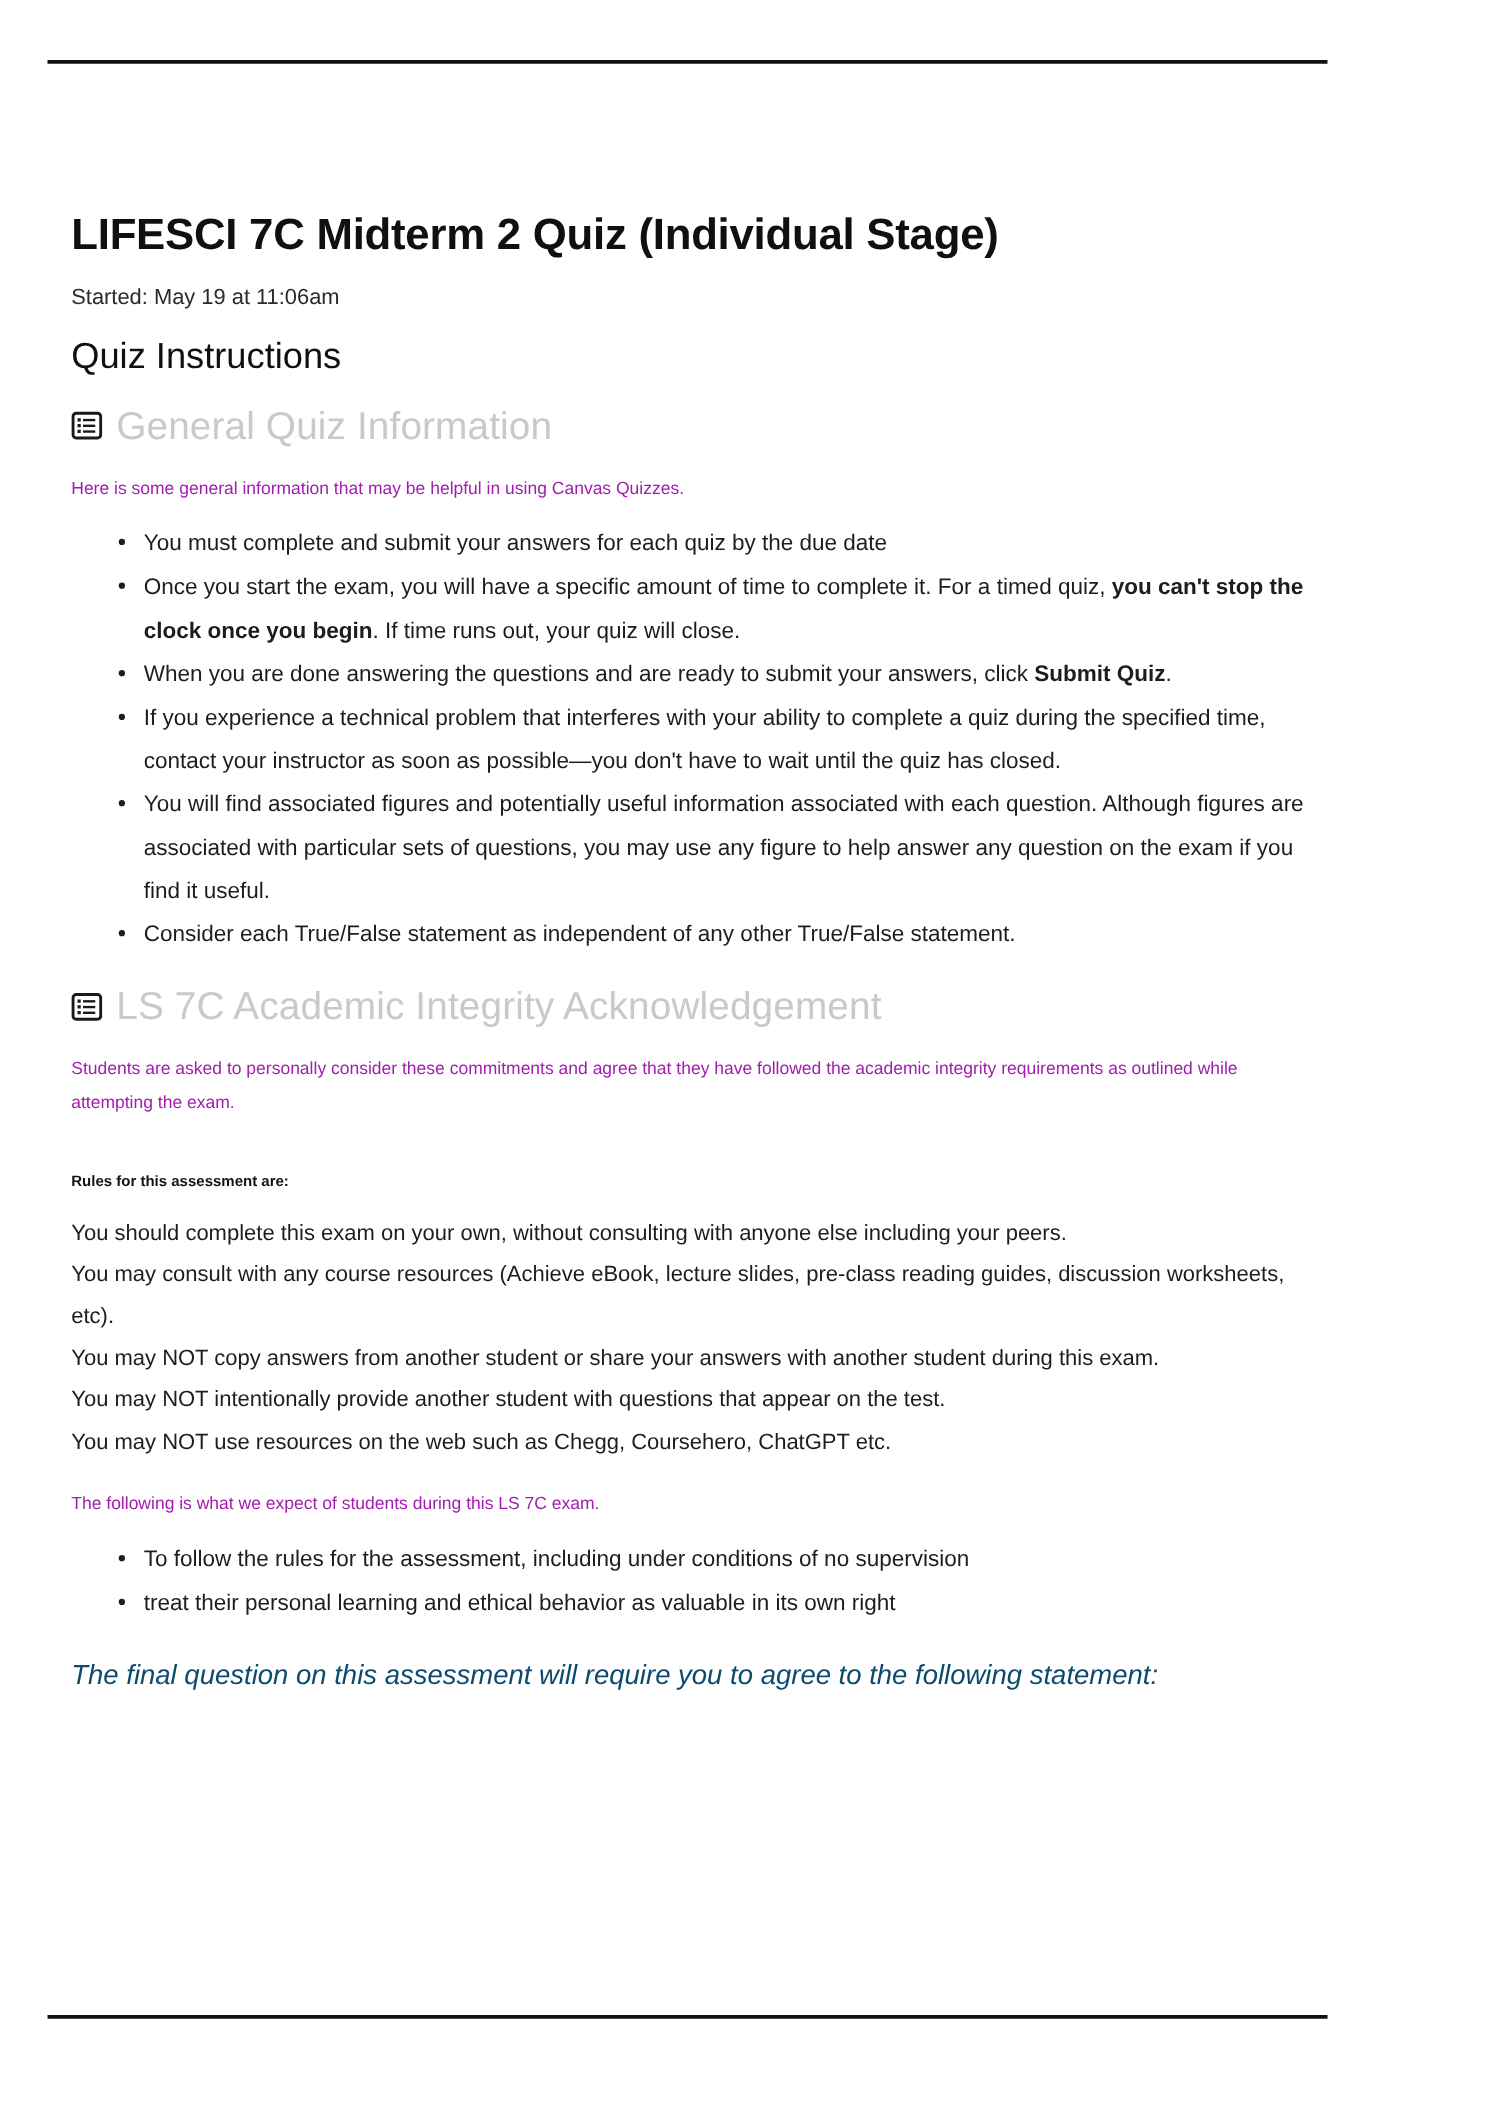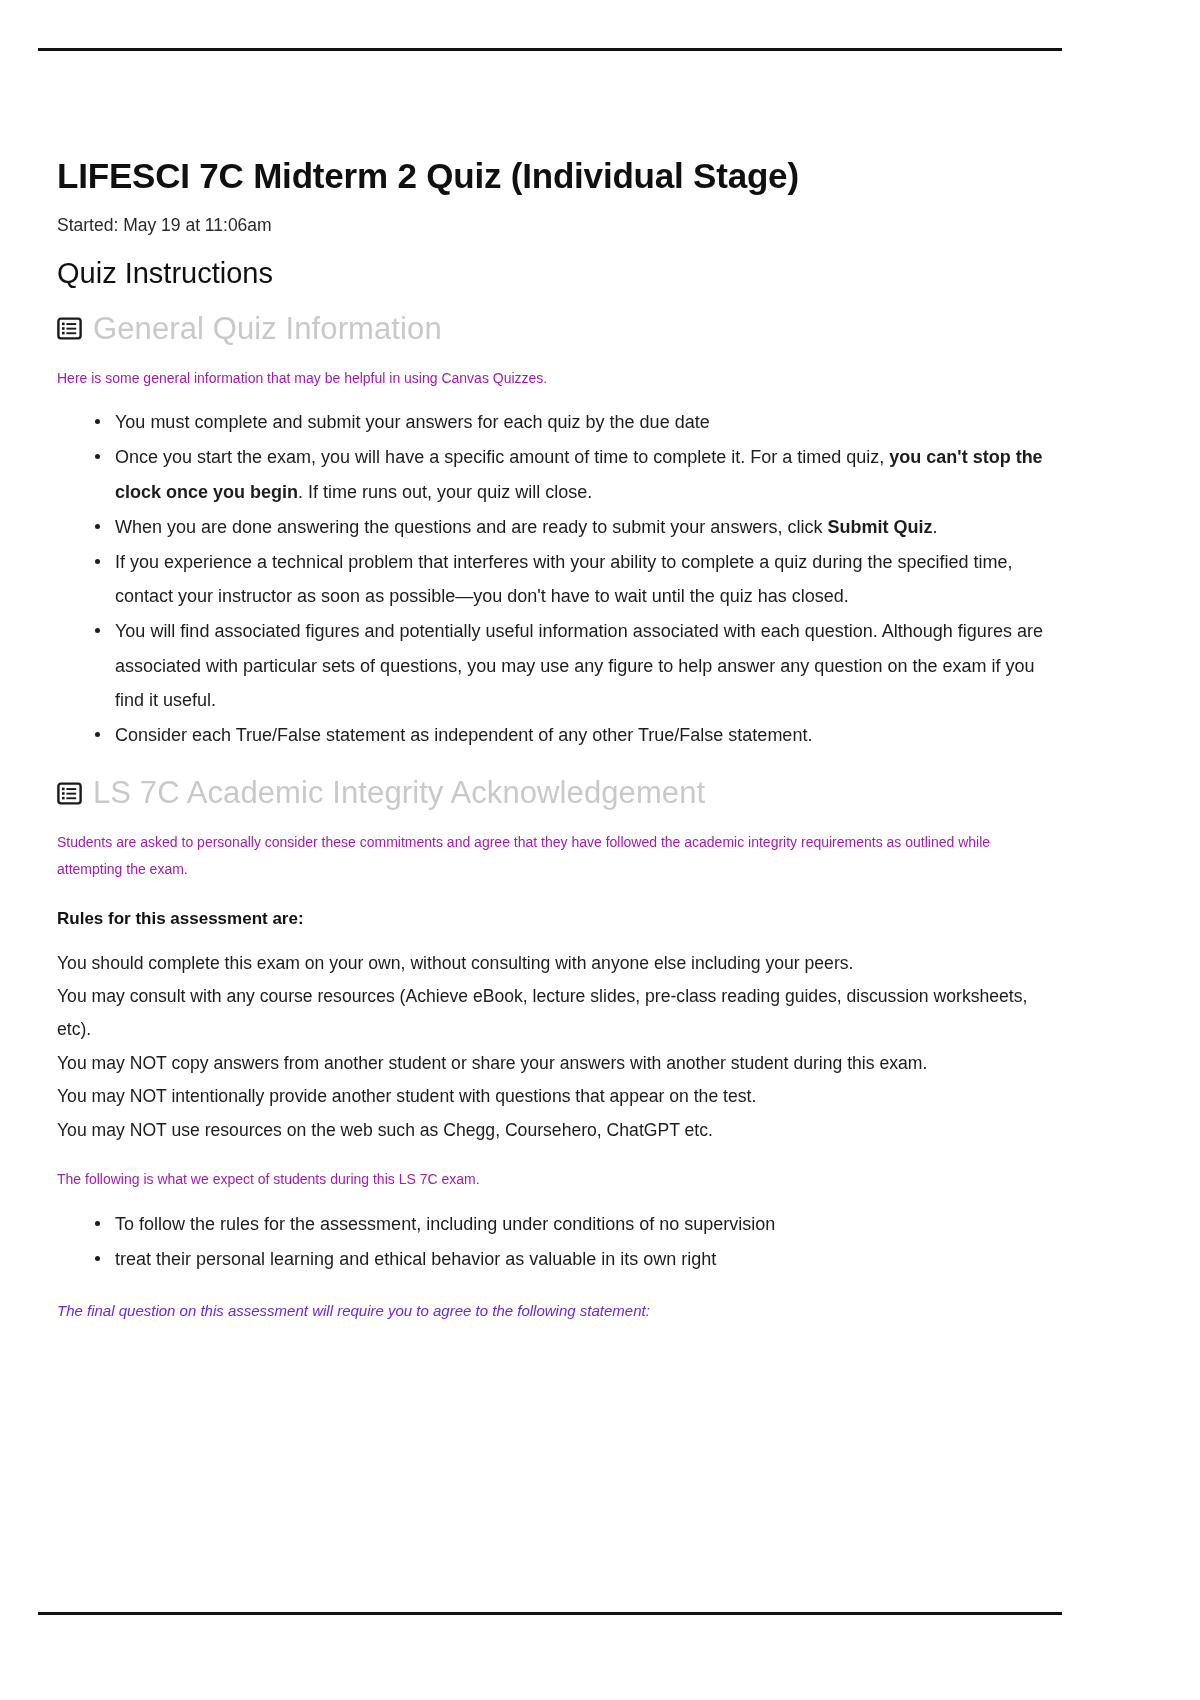--- a/index.html
+++ b/index.html
@@ -35,21 +35,21 @@
     position: absolute;
     left: 38px;
     top: 1612px;
     width: 1024px;
     height: 3px;
     background: #111111;
   }
   .content {
     position: absolute;
     left: 57px;
-    top: 156px;
+    top: 168px;
     width: 990px;
   }
   h1.quiz-title {
     font-size: 35px;
     font-weight: bold;
     letter-spacing: -0.2px;
     margin: 0 0 0 0;
     line-height: 1.12;
     color: #101010;
   }
@@ -120,30 +120,30 @@
   .rules-block {
     margin-top: 14px;
   }
   .rules-block .line {
     font-size: 17.6px;
     line-height: 1.9;
     color: #1d1d1d;
   }
   .bold { font-weight: bold; }
   .italic-note {
-    font-size: 15px;
+    font-size: 22px;
     font-style: italic;
     line-height: 1.7;
     margin-top: 22px;
-    color: #6d28d9;
+    color: #0c4a6e;
   }
   .rules-heading {
-    font-size: 17px;
+    font-size: 12px;
     font-weight: bold;
-    margin-top: 23px;
+    margin-top: 42px;
     line-height: 1.6;
     color: #131313;
   }
   .spacer-sm { height: 13px; }
 </style>
 </head>
 <body>
 
 <div class="page">
 

